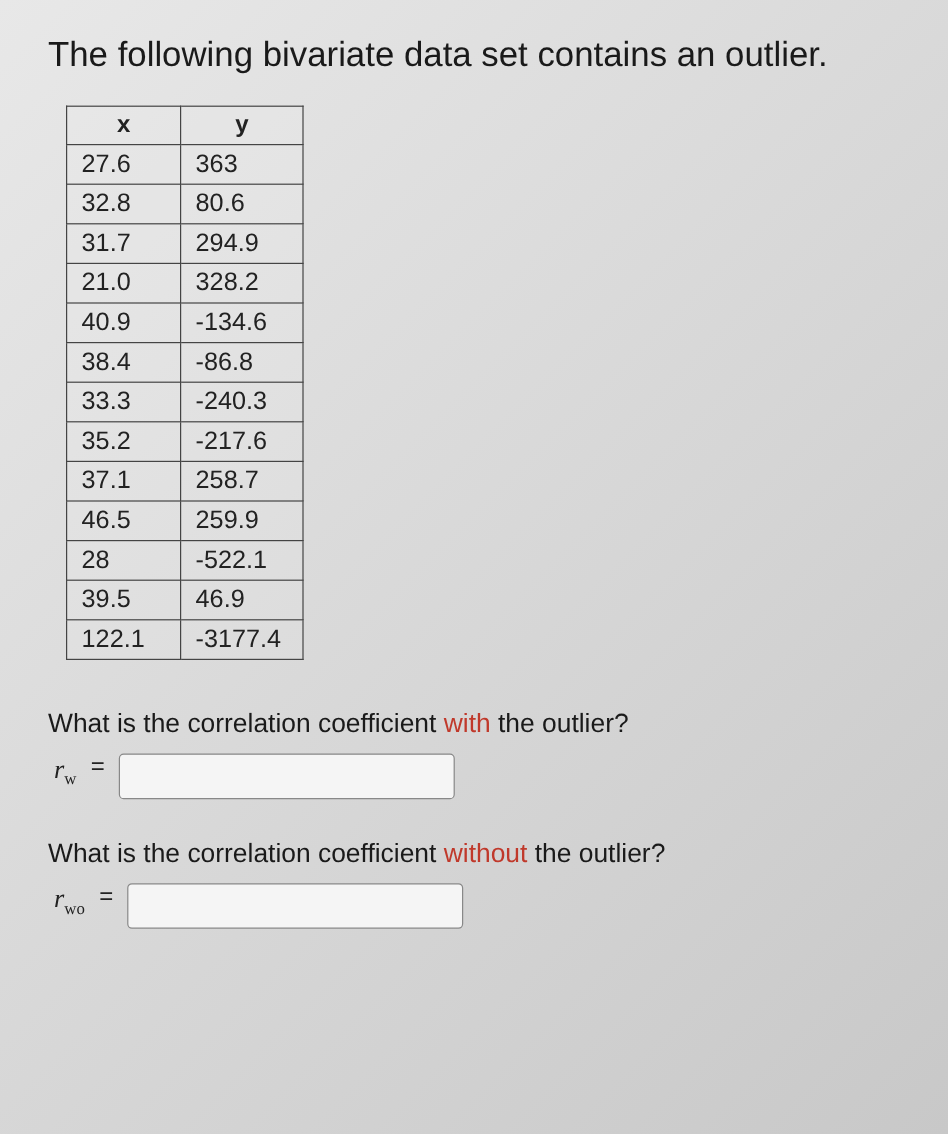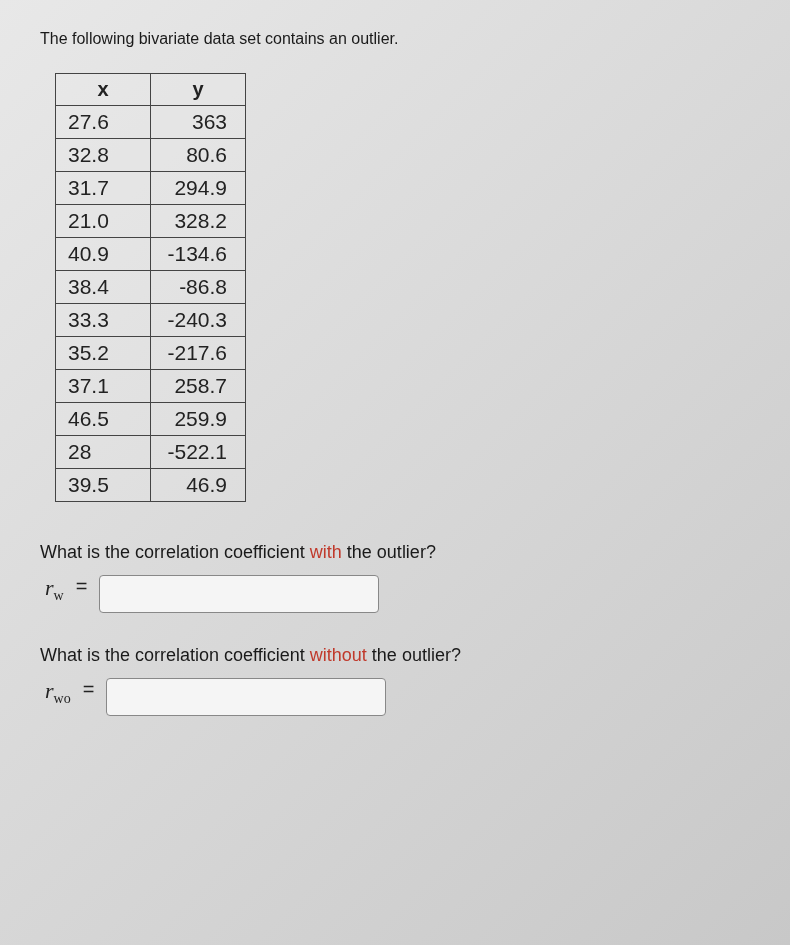--- a/index.html
+++ b/index.html
@@ -9,21 +9,21 @@
     }
     body {
       font-family: Arial, Helvetica, sans-serif;
       background: linear-gradient(135deg, #e8e8e8 0%, #d8d8d8 50%, #c8c8c8 100%);
       width: 790px;
       height: 945px;
       padding: 30px 40px;
       color: #222;
     }
     .intro-text {
-      font-size: 16px;
+      font-size: 29px;
       font-weight: 400;
       margin-bottom: 25px;
       color: #1a1a1a;
     }
     .data-table {
       border-collapse: collapse;
       margin-left: 15px;
       margin-bottom: 40px;
       background: rgba(255,255,255,0.1);
     }
@@ -38,25 +38,25 @@
     }
     .data-table th {
       font-weight: 700;
       font-size: 20px;
     }
     .data-table td.x-col {
       text-align: left;
       padding-right: 18px;
     }
     .data-table td.y-col {
-      text-align: right;
+      text-align: left;
       padding-right: 18px;
     }
     .question-text {
-      font-size: 18px;
+      font-size: 22px;
       font-weight: 400;
       margin-top: 32px;
       margin-bottom: 12px;
       color: #1a1a1a;
     }
     .highlight-with {
       color: #c0392b;
       font-weight: 400;
     }
     .highlight-without {
@@ -147,20 +147,24 @@
         <td class="y-col">259.9</td>
       </tr>
       <tr>
         <td class="x-col">28</td>
         <td class="y-col">-522.1</td>
       </tr>
       <tr>
         <td class="x-col">39.5</td>
         <td class="y-col">46.9</td>
       </tr>
+      <tr>
+        <td class="x-col">122.1</td>
+        <td class="y-col">-3177.4</td>
+      </tr>
     </tbody>
 </table>
 
 <p class="question-text">
   <span>What is the correlation coefficient </span><span class="highlight-with">with</span><span> the outlier?</span>
 </p>
 
 <div class="answer-row">
   <span class="answer-label">
     <span>r</span><sub>w</sub>

